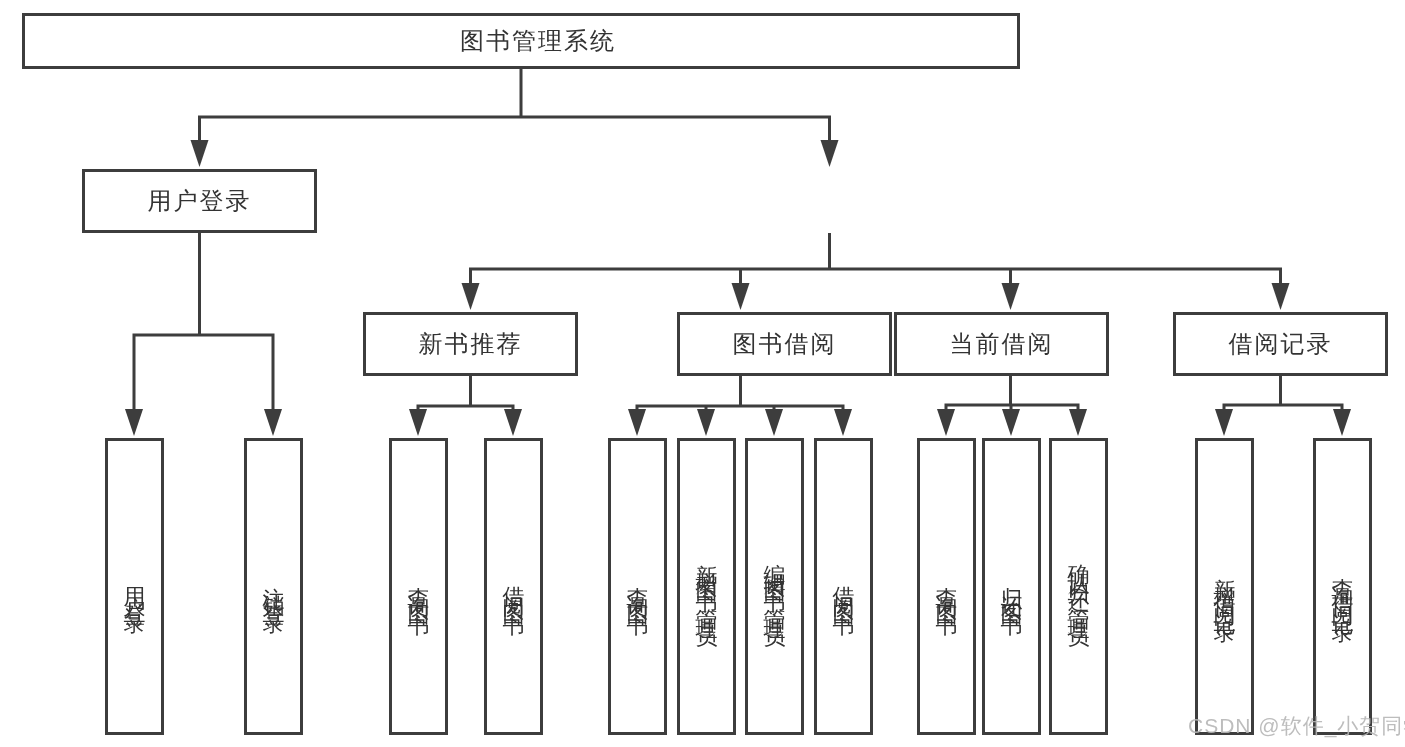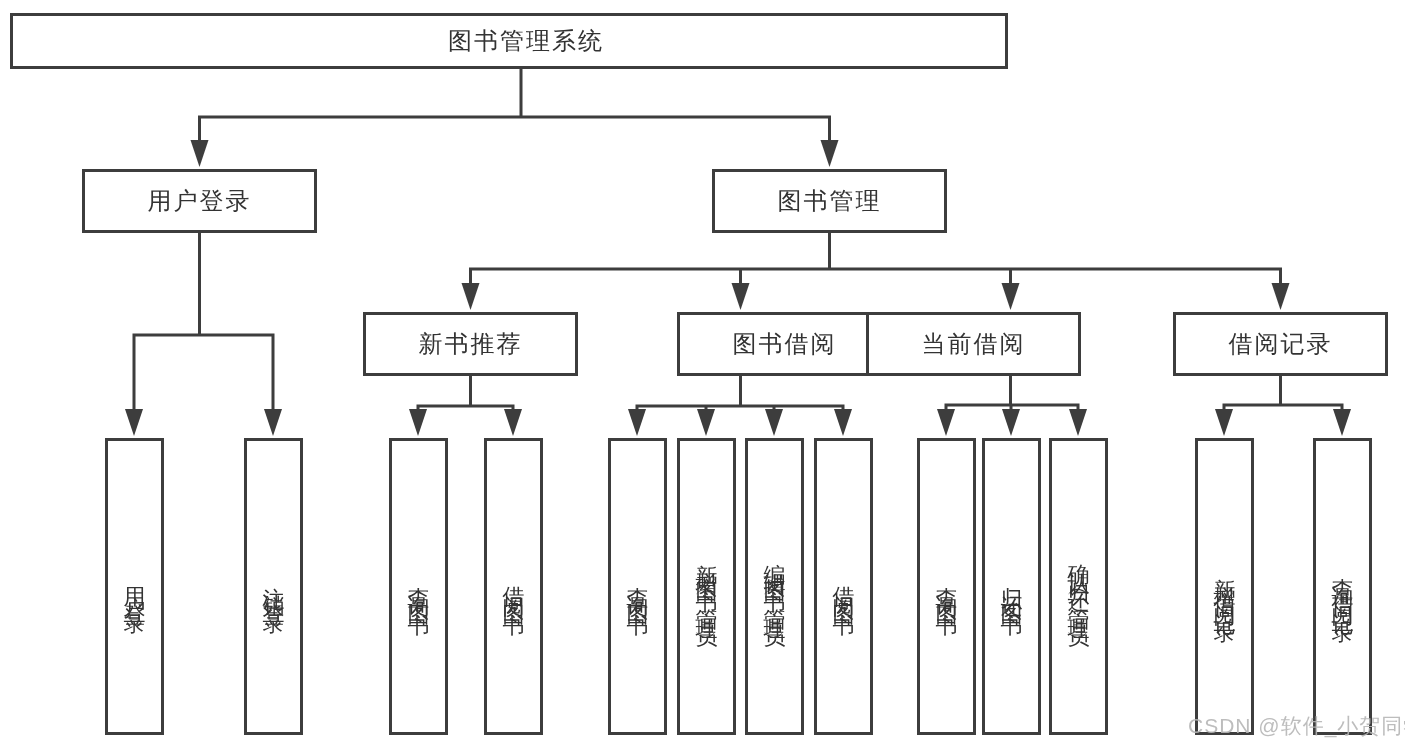--- a/index.html
+++ b/index.html
@@ -110,38 +110,35 @@
       <polygon class="arrow" points="1069,409 1087,409 1078,436"></polygon>
     </g>
 
     <g>
       <path class="wire" d="M1280.5 376 V405 M1224 414 V405 H1342 V414"></path>
       <polygon class="arrow" points="1215,409 1233,409 1224,436"></polygon>
       <polygon class="arrow" points="1333,409 1351,409 1342,436"></polygon>
     </g>
   </svg>
 
-  <div class="box h-box" style="left:10px;top:13px;width:998px;height:56px;padding-left:34px;">
+  <div class="box h-box" style="left:22px;top:13px;width:998px;height:56px;padding-left:34px;">
     <span>图书管理系统</span>
   </div>
 
   <div class="box h-box" style="left:82px;top:169px;width:235px;height:64px;">
     <span>用户登录</span>
-  </div>
-  <div class="box h-box" style="left:712px;top:169px;width:235px;height:64px;">
-    <span>图书管理</span>
   </div>
 
   <div class="box h-box" style="left:363px;top:312px;width:215px;height:64px;">
     <span>新书推荐</span>
   </div>
   <div class="box h-box" style="left:633px;top:312px;width:215px;height:64px;margin-left:44px;">
     <span>图书借阅</span>
   </div>
-  <div class="box h-box" style="left:866px;top:312px;width:215px;height:64px;">
+  <div class="box h-box" style="left:894px;top:312px;width:215px;height:64px;">
     <span>当前借阅</span>
   </div>
   <div class="box h-box" style="left:1173px;top:312px;width:215px;height:64px;">
     <span>借阅记录</span>
   </div>
 
   <div class="box v-box" style="left:105px;">
     <span>用户登录</span>
   </div>
   <div class="box v-box" style="left:244px;">

